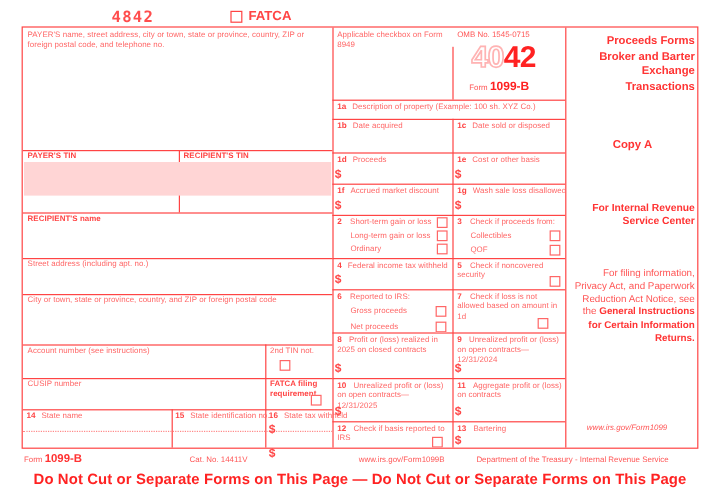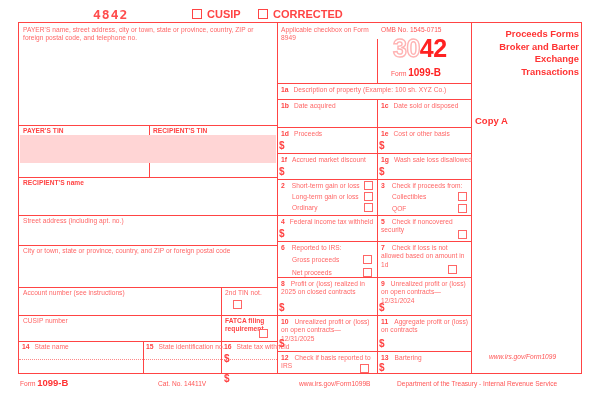--- a/index.html
+++ b/index.html
@@ -76,21 +76,21 @@
     position: absolute; background: #ffd5d5;
   }
 
   
   .bigtitle {
     position: absolute; text-align: right;
     font-size: 9.4px; font-weight: 700; color: #ff3333;
     line-height: 1.35;
   }
   .copya {
-    position: absolute; text-align: left;
+    position: absolute; text-align: center;
     font-size: 9.5px; font-weight: 700; color: #ff3333;
   }
   .irsblock {
     position: absolute; text-align: right;
     font-size: 8.6px; font-weight: 700; color: #ff3333;
     line-height: 1.3;
   }
   .filingblock {
     position: absolute; text-align: right;
     font-size: 8.2px; color: #ff5555; line-height: 1.32;
@@ -134,27 +134,23 @@
 </head>
 <body>
 
 <div class="page">
 
   <div class="topstrip">
     <div class="formnum">4842</div>
 
     <div class="cbwrap void">
       <span class="cbox"></span>
-      <span>CUSIP</span>
-    </div>
-
-    <div class="cbwrap corrected">
-      <span class="cbox"></span>
-      <span>CORRECTED</span>
-    </div>
+      <span>FATCA</span>
+    </div>
+
   </div>
 
   <div class="frame">
 
     <div class="vline thick" style="left:258px; top:0; height:350px;"></div>
 
     <div class="vline thick" style="left:452px; top:0; height:350px;"></div>
 
     <div class="vline" style="left:358px; top:76px; height:274px;"></div>
     <div class="vline" style="left:358px; top:16px; height:44px;"></div>
@@ -237,21 +233,21 @@
         <span style="margin-left:3px;">State tax withheld</span></div>
       <div class="dollar" style="margin-top:3px;">$</div>
       <div class="dollar" style="margin-top:10px;">$</div>
     </div>
 
     <div class="cell" style="left:262px; top:3px; width:92px;">
       <div class="lbl">Applicable checkbox on Form 8949</div>
     </div>
     <div class="omb" style="left:362px; top:3px;">OMB No. 1545-0715</div>
     <div class="year" style="left:374px; top:13px;">
-      <span class="hollow">30</span><span class="solid">42</span>
+      <span class="hollow">40</span><span class="solid">42</span>
     </div>
     <div class="formlabel" style="left:372px; top:44px;">
       <span>Form</span>
       <b>1099-B</b>
     </div>
 
     <div class="cell" style="left:262px; top:63px;">
       <div class="lbl"><span class="bnum">1a</span>
         <span style="margin-left:3px;">Description of property (Example: 100 sh. XYZ Co.)</span></div>
     </div>
@@ -385,26 +381,31 @@
     <div class="cell" style="left:362px; top:331px; width:88px;">
       <div class="lbl"><span class="bnum">13</span>
         <span style="margin-left:4px;">Bartering</span></div>
     </div>
     <div class="dollar" style="position:absolute; left:360px; top:340px;">$</div>
 
     <div class="bigtitle" style="left:456px; top:5px; width:104px;">Proceeds Forms Broker and Barter Exchange Transactions</div>
 
     <div class="copya" style="left:456px; top:92px; width:104px;">Copy A</div>
 
-
+    <div class="irsblock" style="left:456px; top:145px; width:104px;">For Internal Revenue Service Center</div>
+
+    <div class="filingblock" style="left:456px; top:200px; width:104px;">
+      <span>For filing information, Privacy Act, and Paperwork Reduction Act Notice, see the </span><b>General Instructions for Certain Information Returns.</b>
+    </div>
 
     <div class="weburl" style="left:470px; top:330px;">www.irs.gov/Form1099</div>
   </div>
 
   <div class="footline" style="left:20px; top:377px;">
     <span>Form</span> <b>1099-B</b>
   </div>
   <div class="footline" style="left:158px; top:380px;">Cat. No. 14411V</div>
   <div class="footline" style="left:299px; top:380px;">www.irs.gov/Form1099B</div>
   <div class="footline" style="left:397px; top:380px;">Department of the Treasury - Internal Revenue Service</div>
 
+  <div class="donotcut">Do Not Cut or Separate Forms on This Page — Do Not Cut or Separate Forms on This Page</div>
 
 </div>
 
 </body></html>

